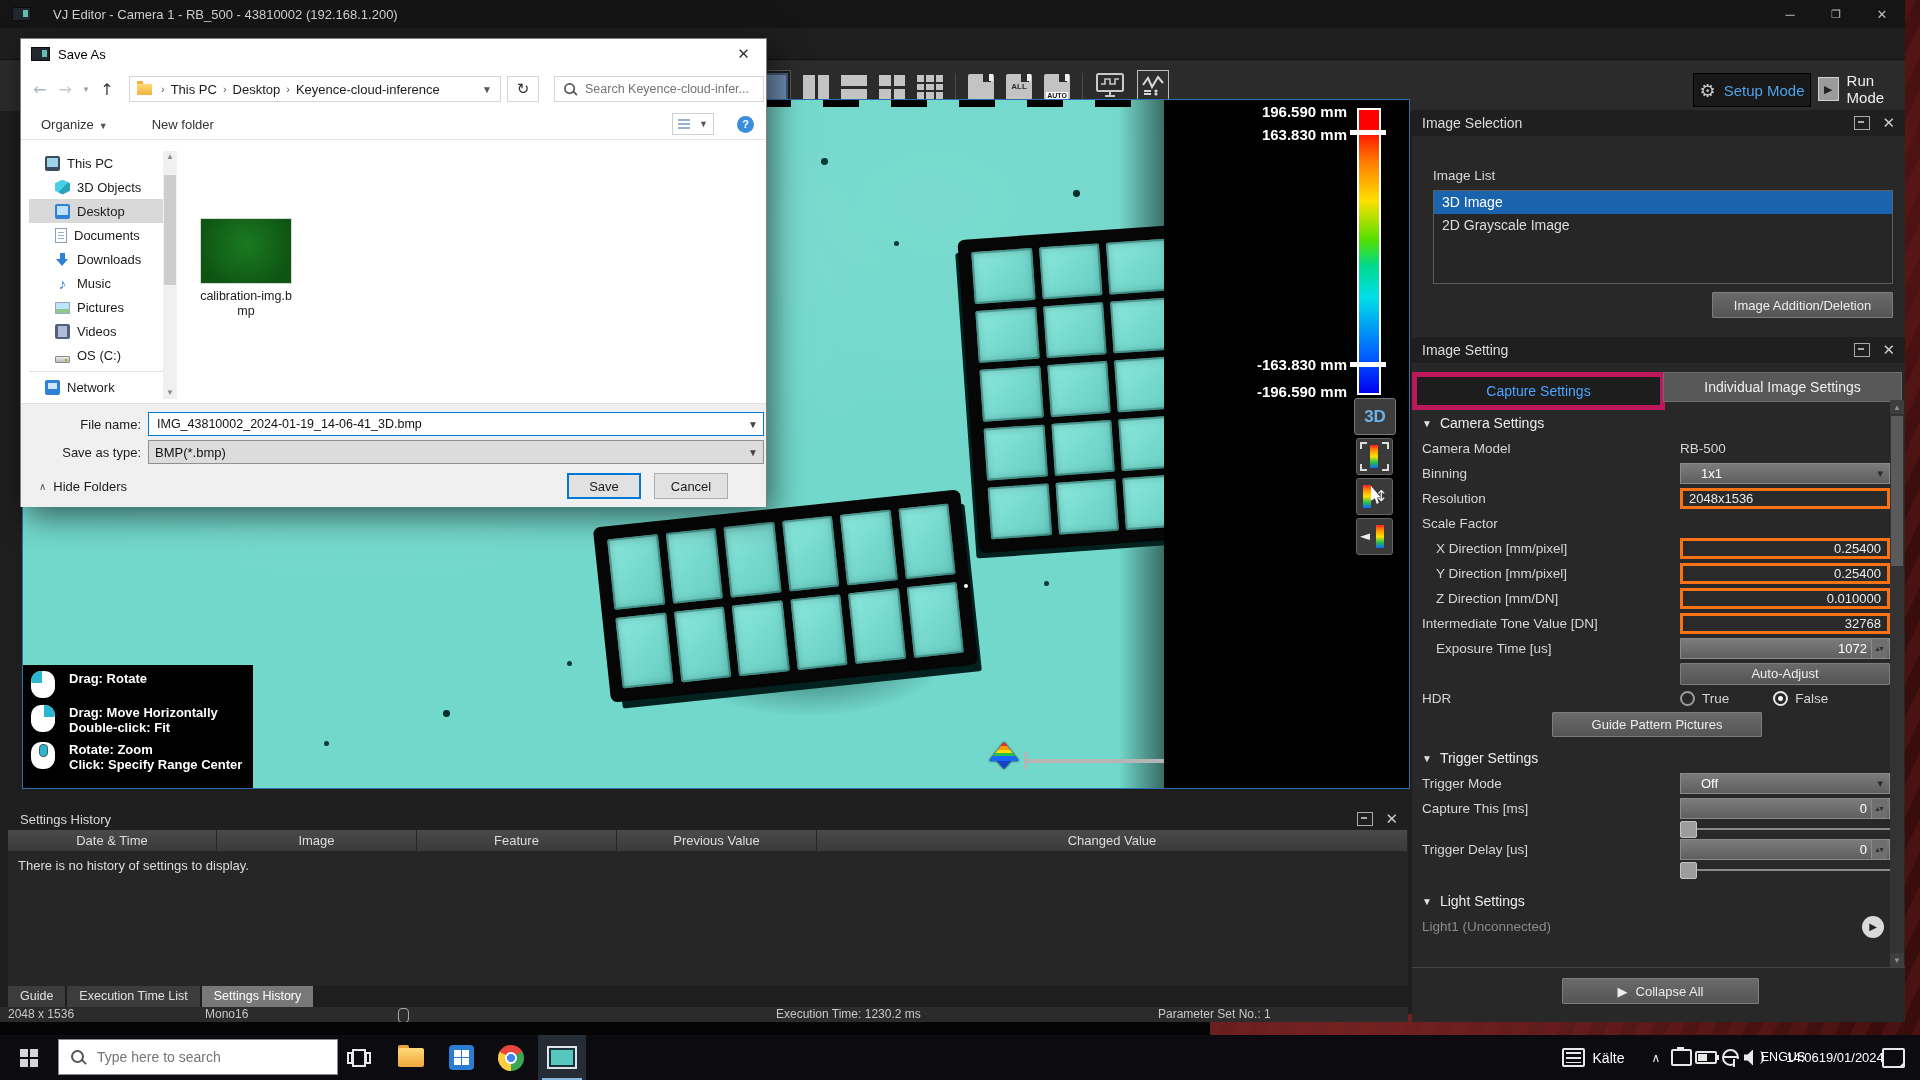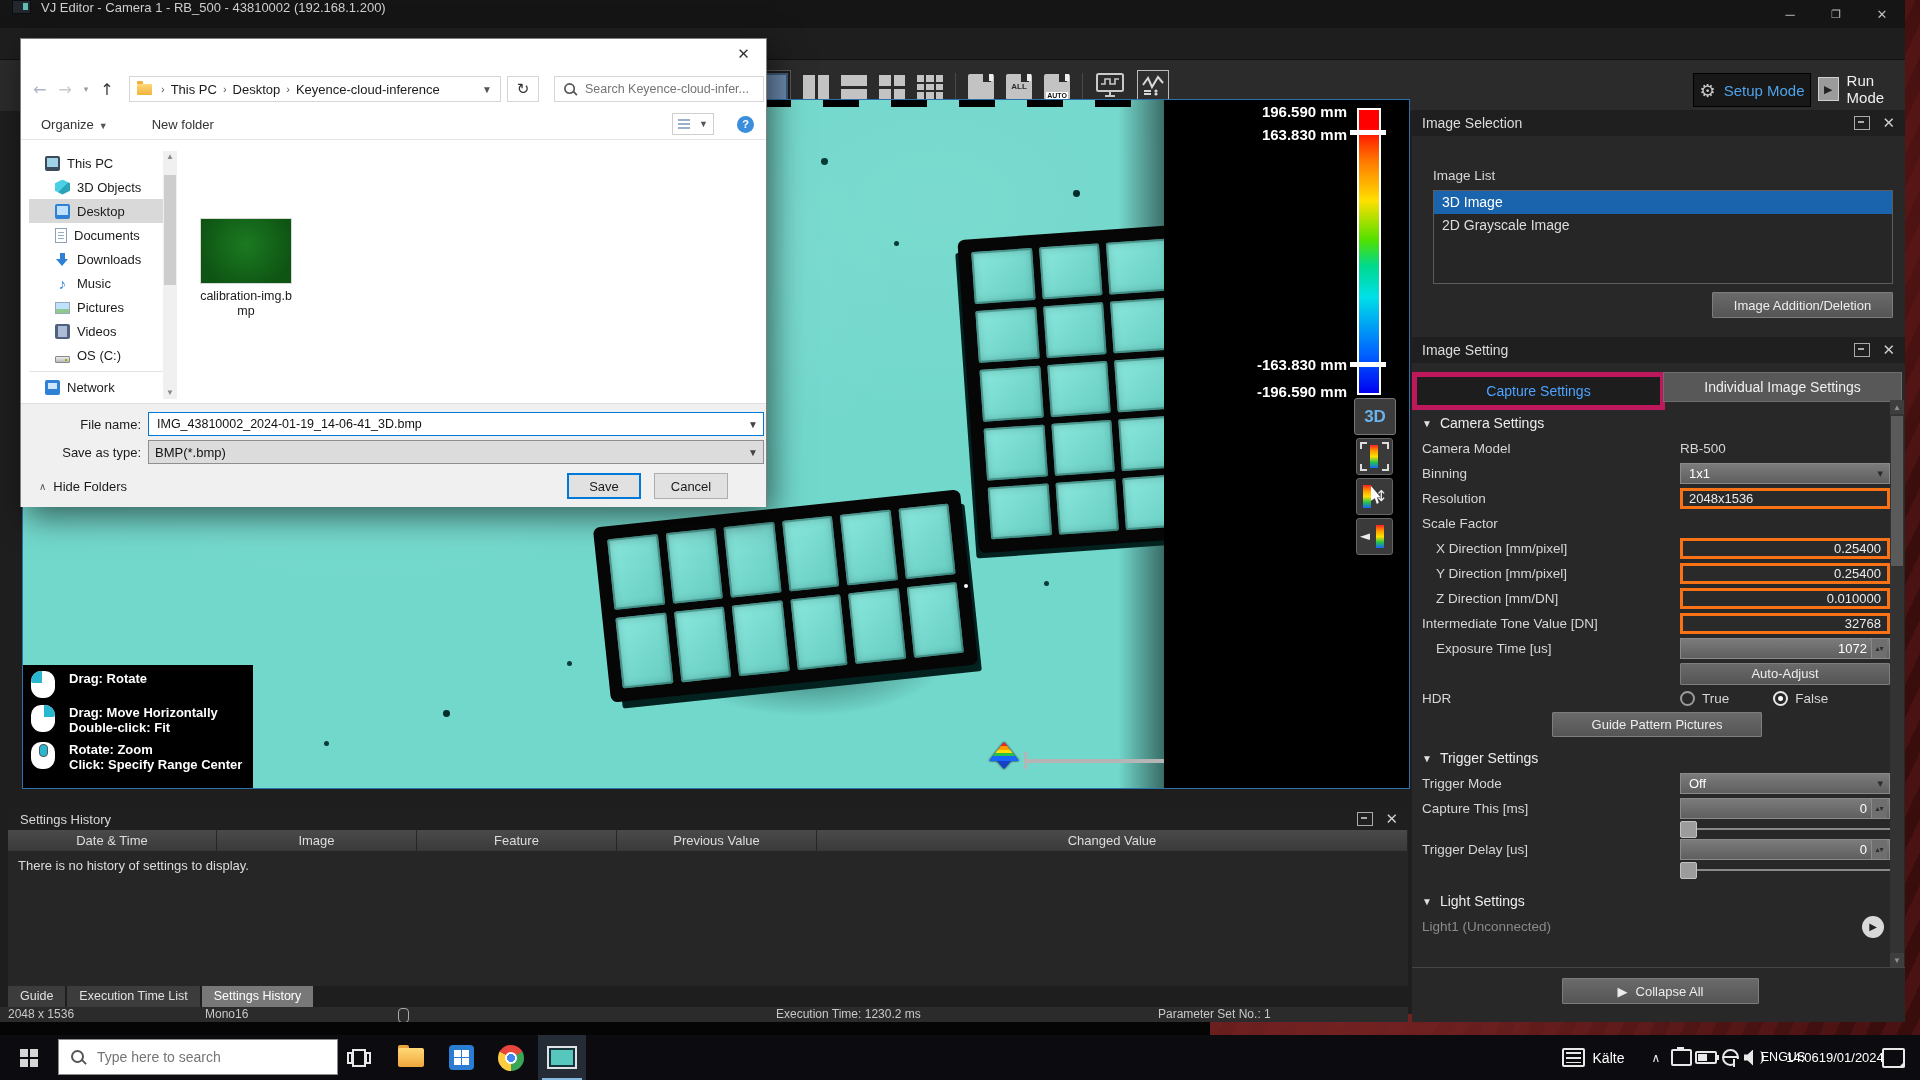--- a/index.html
+++ b/index.html
@@ -8,21 +8,21 @@
     background:
       radial-gradient(700px 500px at 85% 20%, #6b1a1a, transparent 70%),
       radial-gradient(900px 600px at 70% 90%, #7a2424, transparent 60%),
       repeating-linear-gradient(115deg,#3a0d0d 0 14px,#4a1212 14px 28px),
       #2a0808;}
   .abs{position:absolute;}
   .flex{display:flex;align-items:center;}
 
   
   .app{position:absolute;left:0;top:8;width:1905px;height:1014px;background:#1e1e1e;}
-  .titlebar{position:absolute;left:0;top:0;width:100%;height:28px;background:#151515;display:flex;}
+  .titlebar{position:absolute;left:0;top:0;width:100%;height:28px;background:#151515;display:flex;align-items:center;gap:12px;}
   .title-text{color:#cfcfcf;font-size:13px;margin-left:10px;}
   .appico{width:17px;height:12px;background:#23272e;border:1px solid #0a0d12;margin-left:12px;position:relative;}
   .appico::after{content:"";position:absolute;right:2px;top:2px;width:5px;height:7px;background:#5fbfb4;}
   .capbtn{width:46px;height:28px;color:#bdbdbd;font-size:13px;display:flex;align-items:center;justify-content:center;}
   .cap-max{font-size:11px;}
 
   
   .toolbar{position:absolute;left:0;top:59px;width:100%;height:51px;background:#2b2b2b;border-top:1px solid #111;}
   .tbgroup{position:absolute;left:755px;top:10px;display:flex;align-items:center;gap:12px;}
   .paneicon{width:26px;height:24px;display:grid;gap:3px;}
@@ -144,21 +144,21 @@
   .prow .lab{flex:1;color:#d6d6d6;font-size:13.5px;}
   .prow .lab.ind{padding-left:14px;}
   .prow .lab.dim{color:#8a8a8a;}
   .sect{display:flex;align-items:center;height:26px;color:#ececec;font-size:14px;}
   .sect .tri{color:#e0e0e0;font-size:10px;margin-right:8px;}
   .ctl{width:210px;height:21px;box-sizing:border-box;flex:none;}
   .val{background:#2a2a2a;border:3px solid #f97316;color:#ececec;font-size:13px;display:flex;align-items:center;}
   .val.right{justify-content:flex-end;padding-right:6px;}
   .val.left{padding-left:6px;}
   .dd{background:linear-gradient(#7b7b7b,#5f5f5f);border:1px solid #8a8a8a;color:#fff;font-size:13px;
-    display:flex;align-items:center;padding-left:8px;position:relative;}
+    display:flex;align-items:center;padding-left:20px;position:relative;}
   .dd::after{content:"▾";position:absolute;right:6px;color:#2b2b2b;font-size:11px;}
   .spin{background:linear-gradient(#7b7b7b,#5f5f5f);border:1px solid #8a8a8a;color:#fff;font-size:13px;
     display:flex;align-items:center;justify-content:flex-end;padding-right:22px;position:relative;}
   .spin::after{content:"▴▾";position:absolute;right:2px;top:0;width:15px;height:100%;
     background:#6f6f6f;border-left:1px solid #8a8a8a;color:#2e2e2e;font-size:8px;line-height:9px;
     display:flex;flex-direction:column;align-items:center;justify-content:center;letter-spacing:0;white-space:pre;}
   .radio{width:15px;height:15px;border:2px solid #9a9a9a;border-radius:50%;box-sizing:border-box;margin-right:7px;}
   .radio.on{border-color:#e8e8e8;position:relative;}
   .radio.on::after{content:"";position:absolute;left:3px;top:3px;width:5px;height:5px;background:#fff;border-radius:50%;}
   .sliderrow{height:16px;display:flex;align-items:center;}
@@ -726,20 +726,24 @@
     <div class="tray-r clock2" style="left:1800px;width:70px;">
       <span>14:06</span>
       <span>19/01/2024</span>
     </div>
     <div class="tray-r" style="left:1876px;width:34px;">
         <span class="notifico"></span>
       </div>
   </div>
 
   <div class="dialog">
+    <div class="dtitle">
+      <span class="appico" style="margin-left:10px;"></span>
+      <span class="t">Save As</span>
+    </div>
     <div class="dclose">✕</div>
 
     <div class="dnav">
       <span class="navglyph" style="color:#a9b4c8;">←</span>
       <span class="navglyph" style="color:#c9c9c9;">→</span>
       <span class="navglyph" style="font-size:9px;color:#9a9a9a;">▾</span>
       <span class="navglyph" style="color:#3a3a3a;">↑</span>
       <div class="crumbbox">
         <span class="fold16"></span>
         <span class="csep">›</span>

